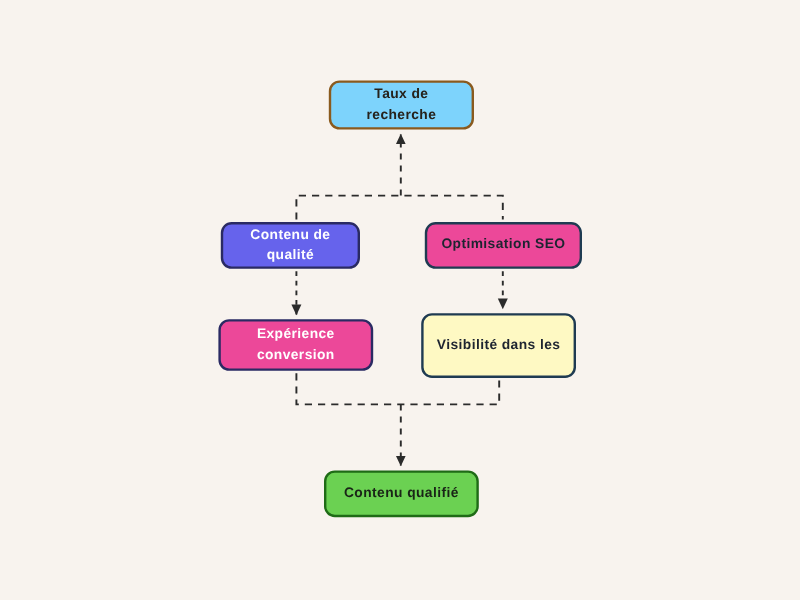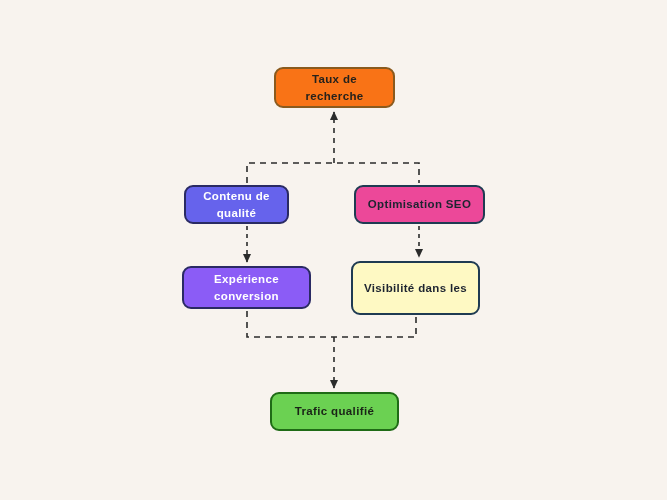--- a/index.html
+++ b/index.html
@@ -42,45 +42,45 @@
     padding: 4px 8px;
   }
   .node span {
     display: block;
   }
 
   
   .n-conversion {
     left: 274px;  top: 67px;
     width: 121px; height: 41px;
-    background: #f97316;
+    background: #7dd3fc;
     border-color: #8a5a1e;
     color: #26221c;
   }
   
   .n-content {
     left: 184px;  top: 185px;
-    width: 105px; height: 39px;
+    width: 116px; height: 39px;
     background: #6663ec;
     border-color: #2a2a63;
     color: #ffffff;
   }
   
   .n-seo {
     left: 354px;  top: 185px;
     width: 131px; height: 39px;
     background: #ec4899;
     border-color: #1f3b52;
     color: #1d2430;
   }
   
   .n-ux {
     left: 182px;  top: 266px;
     width: 129px; height: 43px;
-    background: #8b5cf6;
+    background: #ec4899;
     border-color: #2a2a63;
     color: #ffffff;
   }
   
   .n-visibility {
     left: 351px;  top: 261px;
     width: 129px; height: 54px;
     background: #fef9c3;
     border-color: #1f3b52;
     color: #1d2430;
@@ -152,17 +152,17 @@
   </div>
 
   <div class="node n-visibility">
     <div>
       <span>Visibilité dans les</span>
     </div>
   </div>
 
   <div class="node n-traffic">
     <div>
-      <span>Trafic qualifié</span>
+      <span>Contenu qualifié</span>
     </div>
   </div>
 
 </div>
 
 </body></html>

